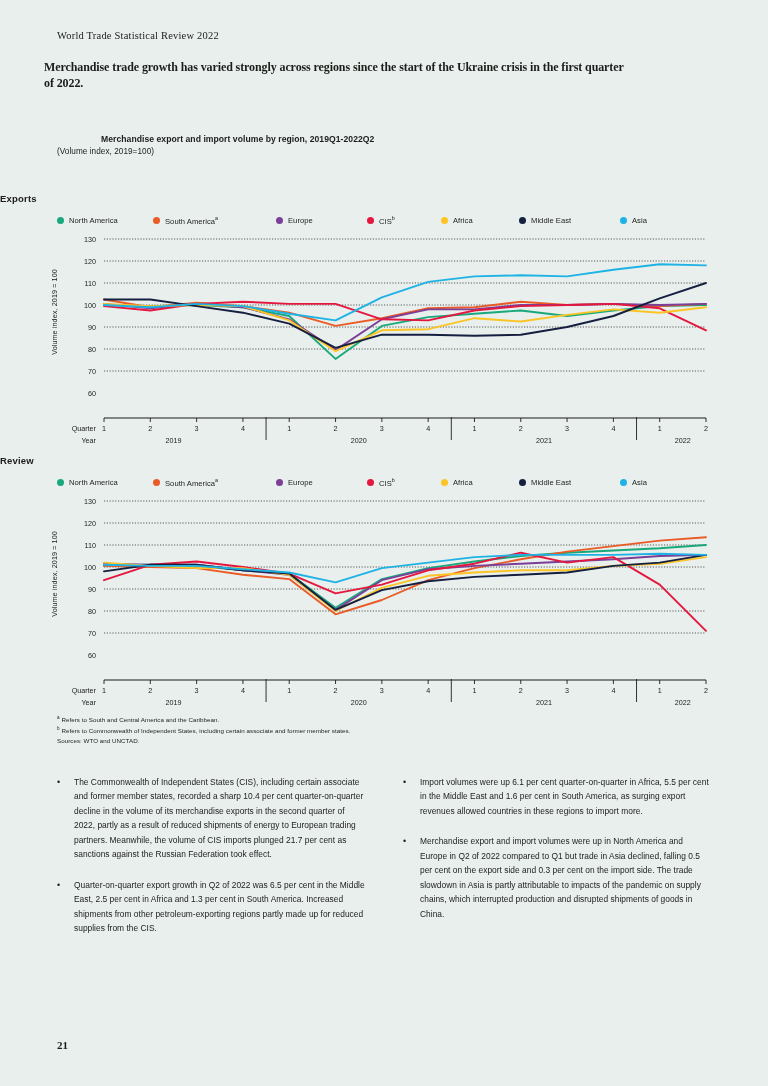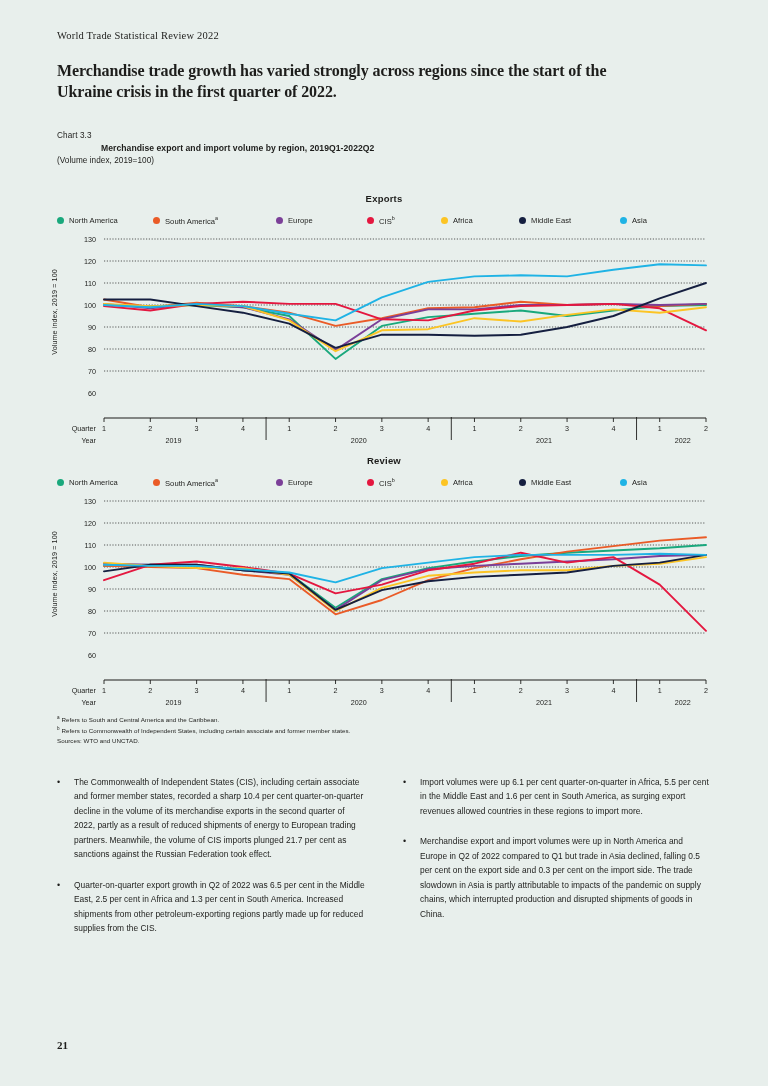--- a/index.html
+++ b/index.html
@@ -13,34 +13,34 @@
   }
   .page { position:absolute; inset:0; }
 
   .running-head {
     position:absolute; left:57px; top:30px;
     font-family:"Liberation Serif", serif;
     font-size:10.5px; letter-spacing:0.2px; color:#1d1d1b;
   }
 
   .headline {
-    position:absolute; left:57px; top:60px; width:580px;
+    position:absolute; left:44px; top:60px; width:580px;
     font-family:"Liberation Serif", serif;
-    font-weight:bold; font-size:16px; line-height:1.33;
+    font-weight:bold; font-size:12px; line-height:1.33;
     letter-spacing:-0.1px;
   }
 
   .chart-meta { position:absolute; left:57px; top:131px; width:520px; }
   .chart-num { font-size:8.2px; color:#1d1d1b; letter-spacing:0.1px; }
   .chart-title { font-size:8.6px; font-weight:bold; margin-top:3px; letter-spacing:0.05px;padding-left:44px; }
   .chart-sub { font-size:8.2px; margin-top:3px; letter-spacing:0.05px; }
 
   .panel { position:absolute; left:0; width:768px; }
   .panel-title {
-    text-align:center; font-size:9.5px; font-weight:bold;
+    text-align:left; font-size:9.5px; font-weight:bold;
     letter-spacing:0.2px; margin-bottom:9px;
   }
 
   .legend {
     display:flex; padding-left:57px; padding-right:20px;
     align-items:center; gap:0;
   }
   .legend-item { display:flex; align-items:center; font-size:7.6px; letter-spacing:0.05px; }
   .legend-dot { width:7px; height:7px; border-radius:50%; margin-right:5px; flex:none; }
   .legend-label sup { font-size:5.4px; vertical-align:super; }
@@ -79,21 +79,20 @@
 </head>
 <body>
 
 <div class="page">
 
   <div class="running-head">World Trade Statistical Review 2022</div>
 
   <div class="headline">Merchandise trade growth has varied strongly across regions since the start of the Ukraine crisis in the first quarter of 2022.</div>
 
   <div class="chart-meta">
-    <div class="chart-num">Chart 3.3</div>
     <div class="chart-title">Merchandise export and import volume by region, 2019Q1-2022Q2</div>
     <div class="chart-sub">(Volume index, 2019=100)</div>
   </div>
 
   <div class="panel" id="panel-exports" style="top:193px;">
     <div class="panel-title">Exports</div>
     <div class="legend" id="legend-exports" style="position: relative; height: 14px; padding-left: 0px;">
         <div class="legend-item" style="position: absolute; left: 57px;">
           <span class="legend-dot" style="background: rgb(25, 168, 124);"></span>
           <span class="legend-label">North America</span>

